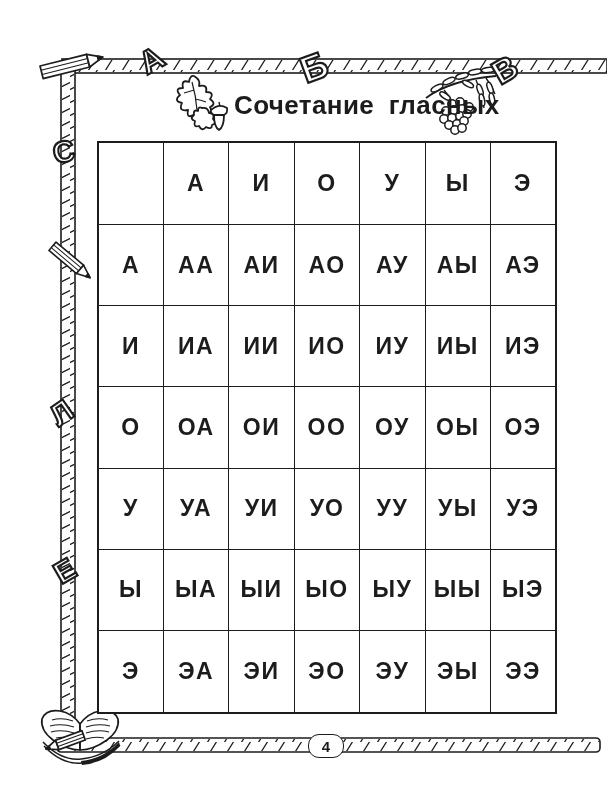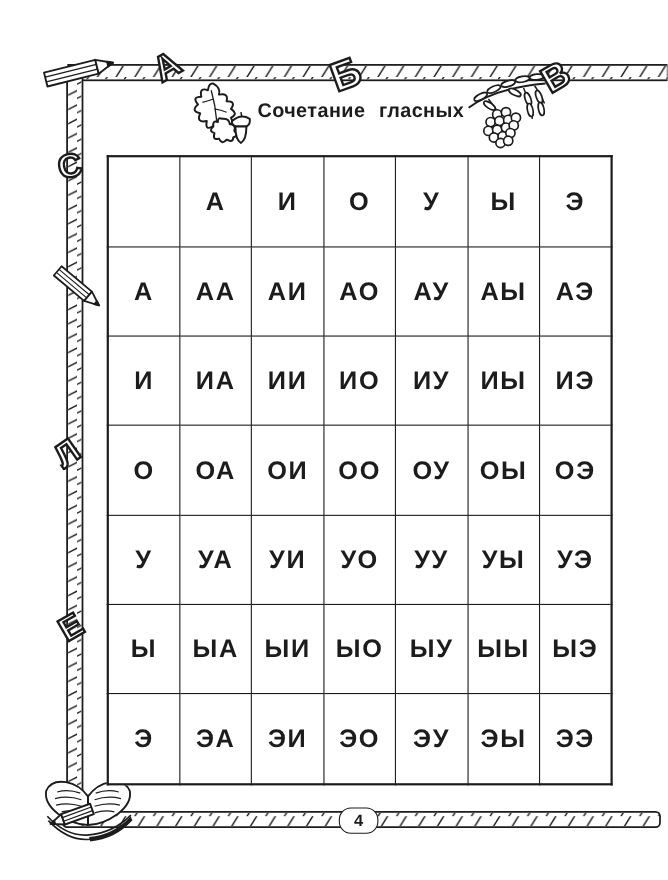--- a/index.html
+++ b/index.html
@@ -8,21 +8,21 @@
     background:#ffffff;color:#1c1c1c;
     font-family:"Liberation Sans", sans-serif;
   }
   .deco{position:absolute;left:0;top:0;width:607px;height:800px;}
   .rope-letter{
     position:absolute;font-weight:bold;line-height:1;color:#ffffff;
     -webkit-text-stroke:2.2px #1c1c1c;text-stroke:2.2px #1c1c1c;
   }
   .page-title{
     position:absolute;left:234px;top:90px;
-    font-size:18px;font-weight:bold;letter-spacing:.4px;word-spacing:7px;
+    font-size:26px;font-weight:bold;letter-spacing:.4px;word-spacing:7px;
     white-space:nowrap;
   }
   table.grid{
     position:absolute;left:97px;top:141px;width:460px;height:573px;
     border-collapse:collapse;table-layout:fixed;
     border:2.6px solid #1c1c1c;background:#ffffff;
   }
   table.grid td{
     border:1.7px solid #1c1c1c;text-align:center;vertical-align:middle;
     font-size:23px;font-weight:bold;letter-spacing:1.5px;color:#1c1c1c;

